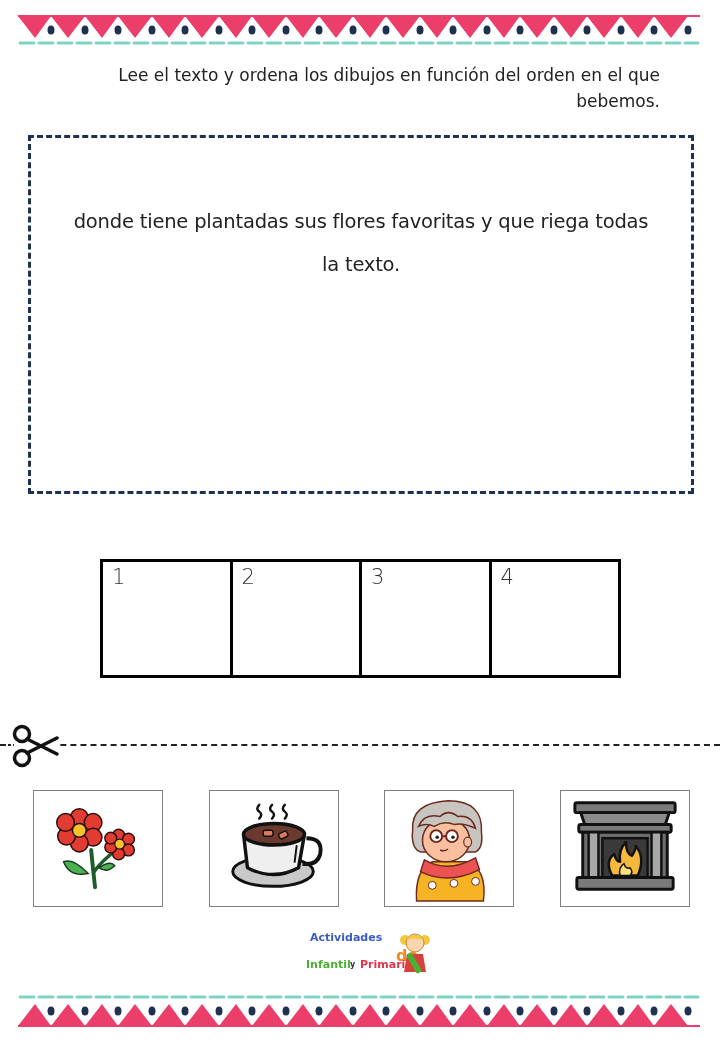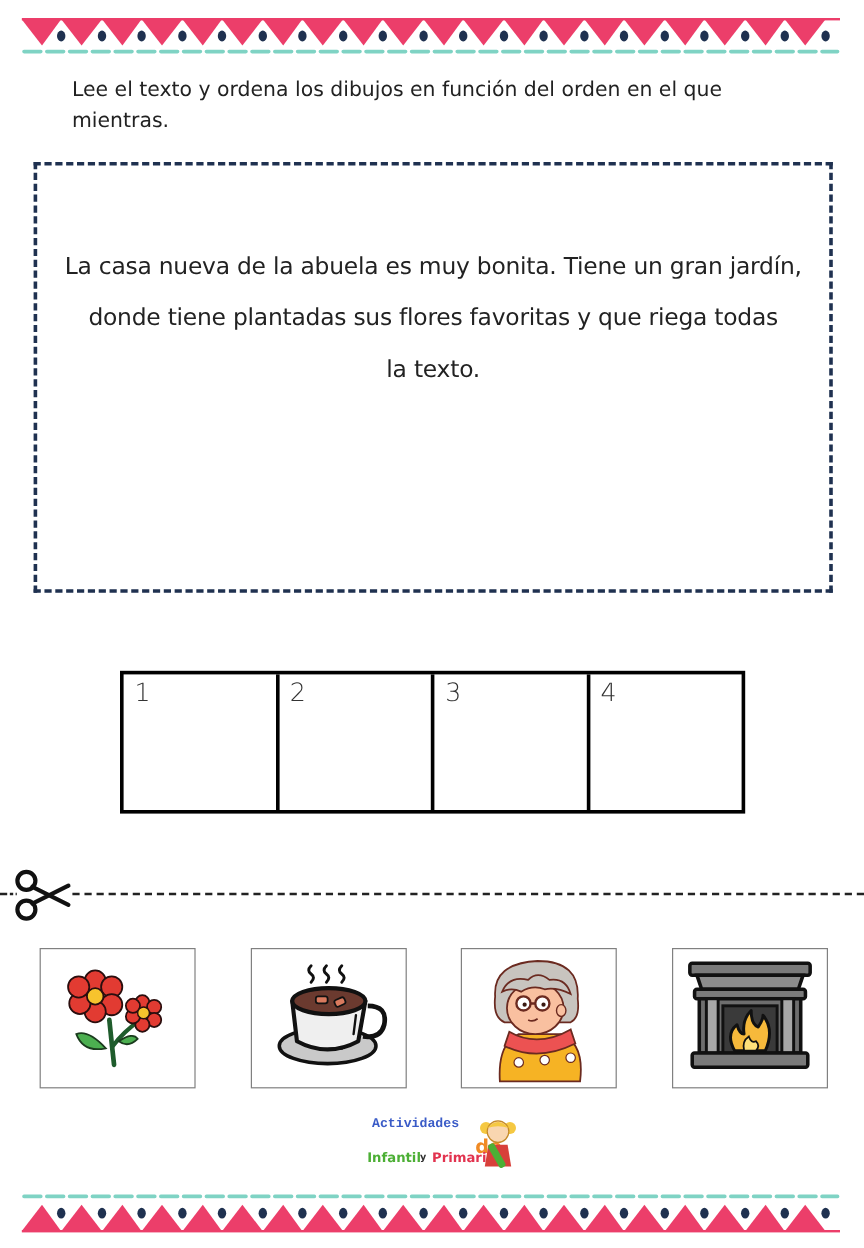--- a/index.html
+++ b/index.html
@@ -5,21 +5,21 @@
   * { box-sizing: border-box; margin: 0; padding: 0; }
   html, body { width: 720px; height: 1040px; background: #ffffff; overflow: hidden; }
   body { position: relative; font-family: "DejaVu Sans", sans-serif; color: #1a1a1a; }
 
   .border-band { position: absolute; left: 18px; width: 682px; }
   .border-top { top: 14px; height: 36px; }
   .border-bottom { top: 992px; height: 36px; }
 
   .instructions {
     position: absolute; left: 60px; top: 62px; width: 600px;
-    text-align: left; font-size: 17px; line-height: 26px; color: #222;
+    text-align: right; font-size: 17px; line-height: 26px; color: #222;
   }
 
   .story-box {
     position: absolute; left: 28px; top: 135px; width: 666px; height: 359px;
     border: 3px dashed #1f3150;
   }
   .story-text {
     position: absolute; left: 6px; top: 62px; width: 648px;
     text-align: center; font-size: 19.5px; line-height: 43px; color: #222;
     letter-spacing: -0.2px;
@@ -45,21 +45,21 @@
   .scissors { position: absolute; left: 8px; top: 722px; width: 52px; height: 48px; }
 
   .card {
     position: absolute; top: 790px; width: 130px; height: 117px;
     border: 1.5px solid #808080; background: #fff;
   }
   .card svg { position: absolute; left: 0; top: 0; width: 100%; height: 100%; }
 
   .logo { position: absolute; left: 290px; top: 928px; width: 145px; height: 50px; }
   .logo-line { position: absolute; font-weight: bold; font-size: 11px; font-family: "DejaVu Sans", sans-serif; }
-  .logo-l1 { left: 20px; top: 3px; color: #3a5bc7; font-family: Liberation Mono, monospace; }
+  .logo-l1 { left: 20px; top: 3px; color: #3a5bc7; }
   .logo-l2 { left: 58px; top: 18px; color: #f08a24; font-size: 16px; margin-left: 48px; }
   .logo-l3a { left: 16px; top: 30px; color: #4caf35; }
   .logo-l3b { left: 60px; top: 32px; color: #333; font-size: 8px; }
   .logo-l3c { left: 70px; top: 30px; color: #e2334f; }
   .logo-girl { position: absolute; left: 108px; top: 2px; width: 34px; height: 46px; }
 </style>
 </head>
 <body>
 
 <svg class="border-band border-top" viewBox="0 0 682 36" preserveAspectRatio="none">
@@ -106,26 +106,25 @@
     <ellipse cx="569" cy="16" rx="3.5" ry="4.5"></ellipse>
     <ellipse cx="603" cy="16" rx="3.5" ry="4.5"></ellipse>
     <ellipse cx="636" cy="16" rx="3.5" ry="4.5"></ellipse>
     <ellipse cx="670" cy="16" rx="3.5" ry="4.5"></ellipse>
   </g>
   <line x1="2" y1="29" x2="680" y2="29" stroke="#7fd3c4" stroke-width="3" stroke-dasharray="14 5" stroke-linecap="round"></line>
 </svg>
 
 <div class="instructions">
   <div>Lee el texto y ordena los dibujos en función del orden en el que</div>
-  <div>mientras.</div>
+  <div>bebemos.</div>
 </div>
 
 <div class="story-box">
   <div class="story-text">
-    <div>La casa nueva de  la abuela es muy bonita. Tiene un gran jardín,</div>
     <div>donde tiene plantadas sus flores favoritas y que riega todas</div>
     <div>la texto.</div>
   </div>
 </div>
 
 <div class="order-table">
   <div class="order-cell">
     <span class="order-num">1</span>
   </div>
   <div class="order-cell">

